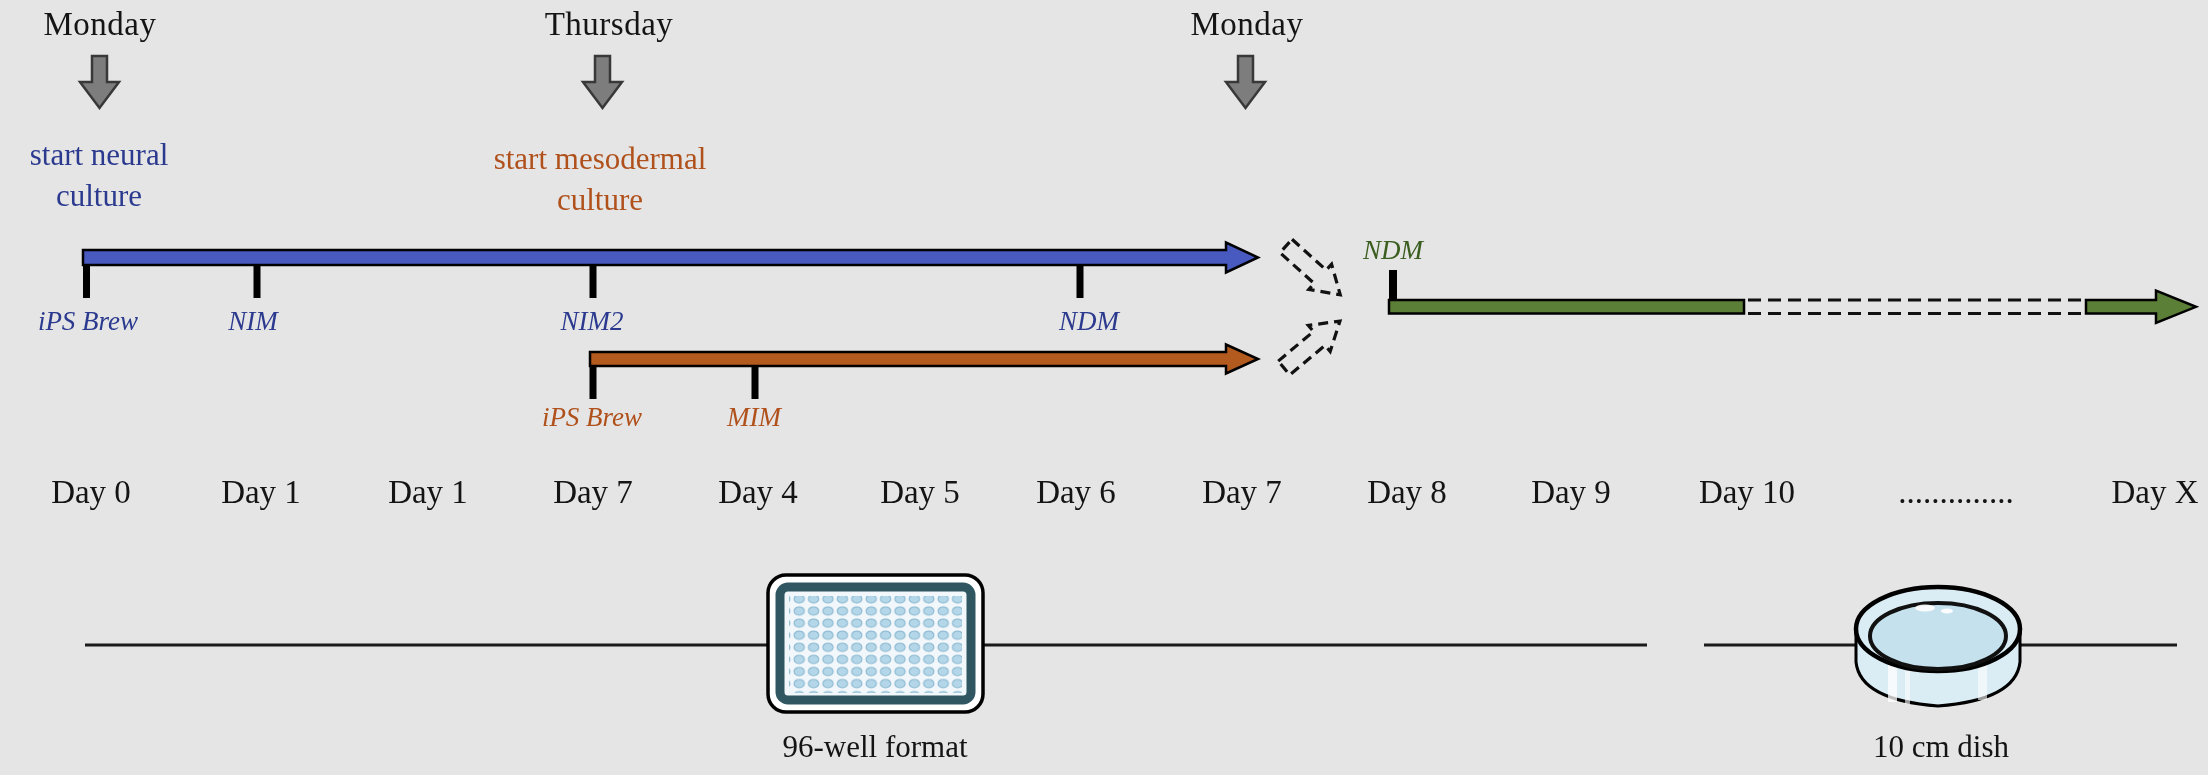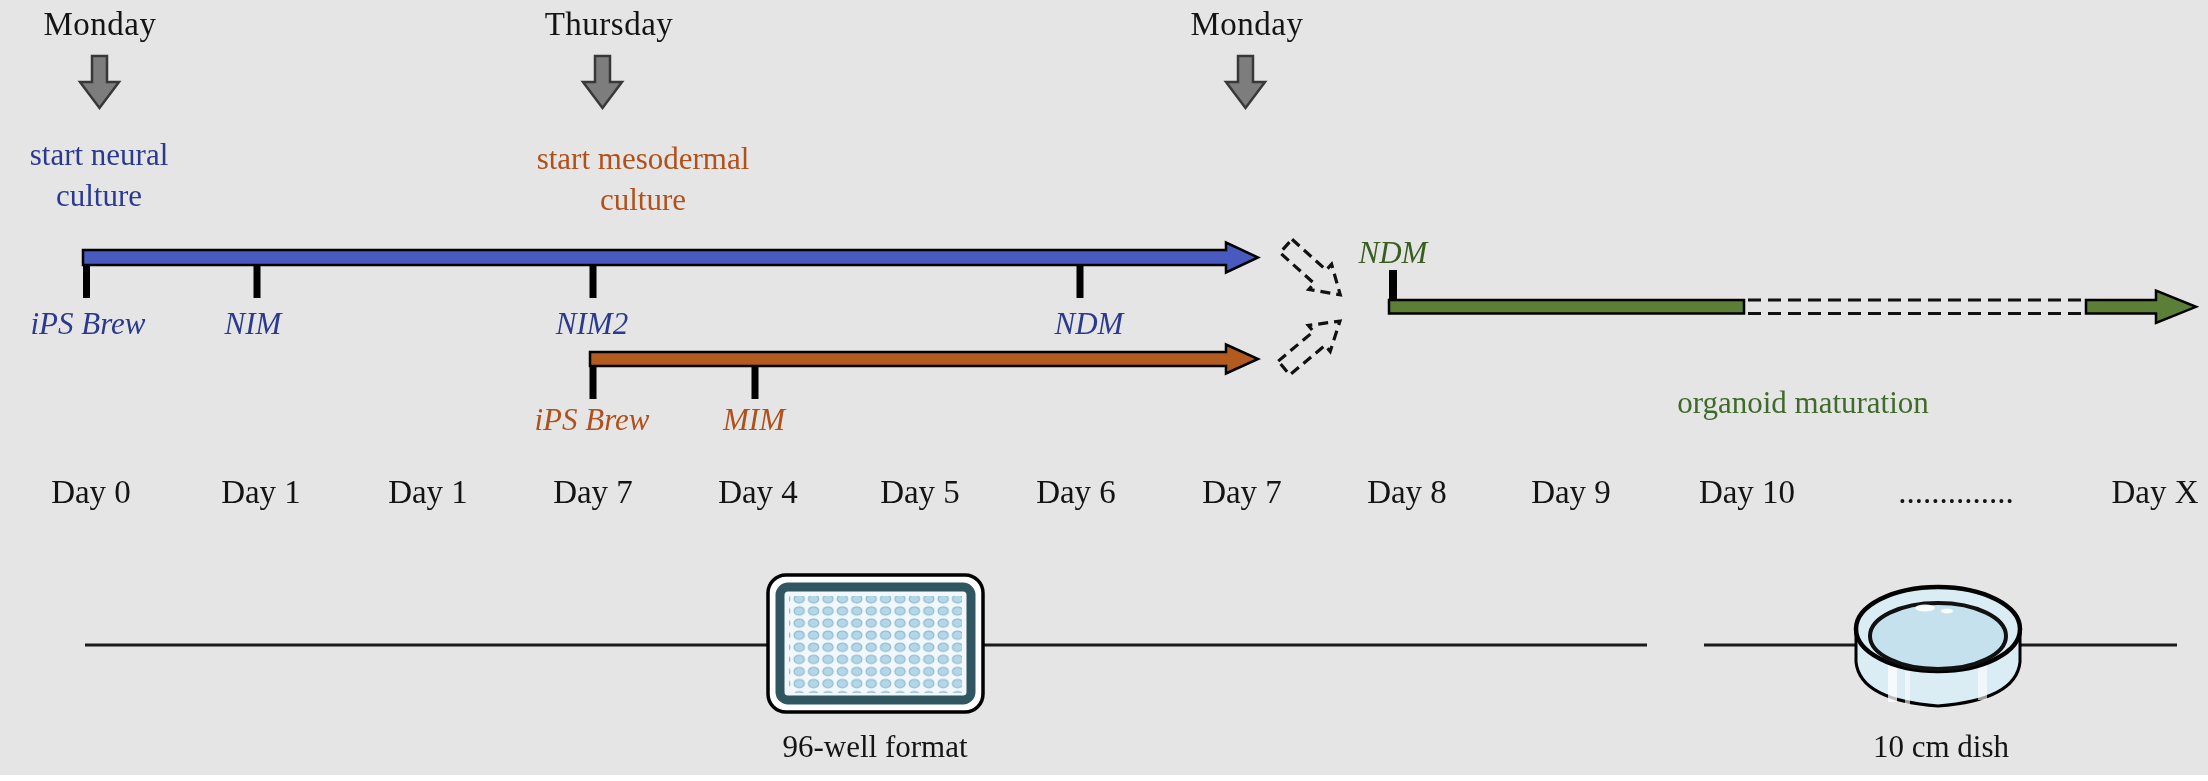--- a/index.html
+++ b/index.html
@@ -5,23 +5,23 @@
   html,body{margin:0;padding:0;background:#fff;}
   .diagram{
     position:relative;width:2208px;height:775px;background:#e5e5e5;
     font-family:Liberation Serif, serif;overflow:hidden;
   }
   .abs{position:absolute;}
   .cx{transform:translateX(-50%);white-space:nowrap;}
   .weekday{font-size:33px;color:#141414;letter-spacing:.5px;}
   .phase{font-size:31px;text-align:center;line-height:41px;}
   .phase-neural{color:#2b3a8f;}
-  .phase-meso{color:#b0511c;margin-left:43px;}
+  .phase-meso{color:#b0511c;}
   .phase-assembly{color:#141414;}
-  .media{font-style:italic;font-size:31px;}
+  .media{font-style:italic;font-size:27px;}
   .media-blue{color:#2b3a8f;}
   .media-brown{color:#b0511c;}
   .media-green{color:#3a5e1f;}
   .day{font-size:33px;color:#141414;}
   .caption{font-size:31px;color:#141414;text-align:center;}
   .maturation-label{font-size:31px;color:#3e6b2a;}
   svg{display:block;}
   .art{position:absolute;left:0;top:0;}
 </style>
 </head>
@@ -110,21 +110,20 @@
 
   <span class="abs cx media media-blue" style="left:88px;top:306px;">iPS Brew</span>
   <span class="abs cx media media-blue" style="left:253px;top:306px;">NIM</span>
   <span class="abs cx media media-blue" style="left:592px;top:306px;">NIM2</span>
   <span class="abs cx media media-blue" style="left:1089px;top:306px;">NDM</span>
 
   <span class="abs cx media media-brown" style="left:592px;top:402px;">iPS Brew</span>
   <span class="abs cx media media-brown" style="left:754px;top:402px;">MIM</span>
 
   <span class="abs cx media media-green" style="left:1393px;top:235px;">NDM</span>
-  <div class="abs cx maturation-label" style="left:1803px;top:385px;">organoid maturation</div>
 
   <span class="abs cx day" style="left:91px;top:474px;">Day 0</span>
   <span class="abs cx day" style="left:261px;top:474px;">Day 1</span>
   <span class="abs cx day" style="left:428px;top:474px;">Day 1</span>
   <span class="abs cx day" style="left:593px;top:474px;">Day 7</span>
   <span class="abs cx day" style="left:758px;top:474px;">Day 4</span>
   <span class="abs cx day" style="left:920px;top:474px;">Day 5</span>
   <span class="abs cx day" style="left:1076px;top:474px;">Day 6</span>
   <span class="abs cx day" style="left:1242px;top:474px;">Day 7</span>
   <span class="abs cx day" style="left:1407px;top:474px;">Day 8</span>

